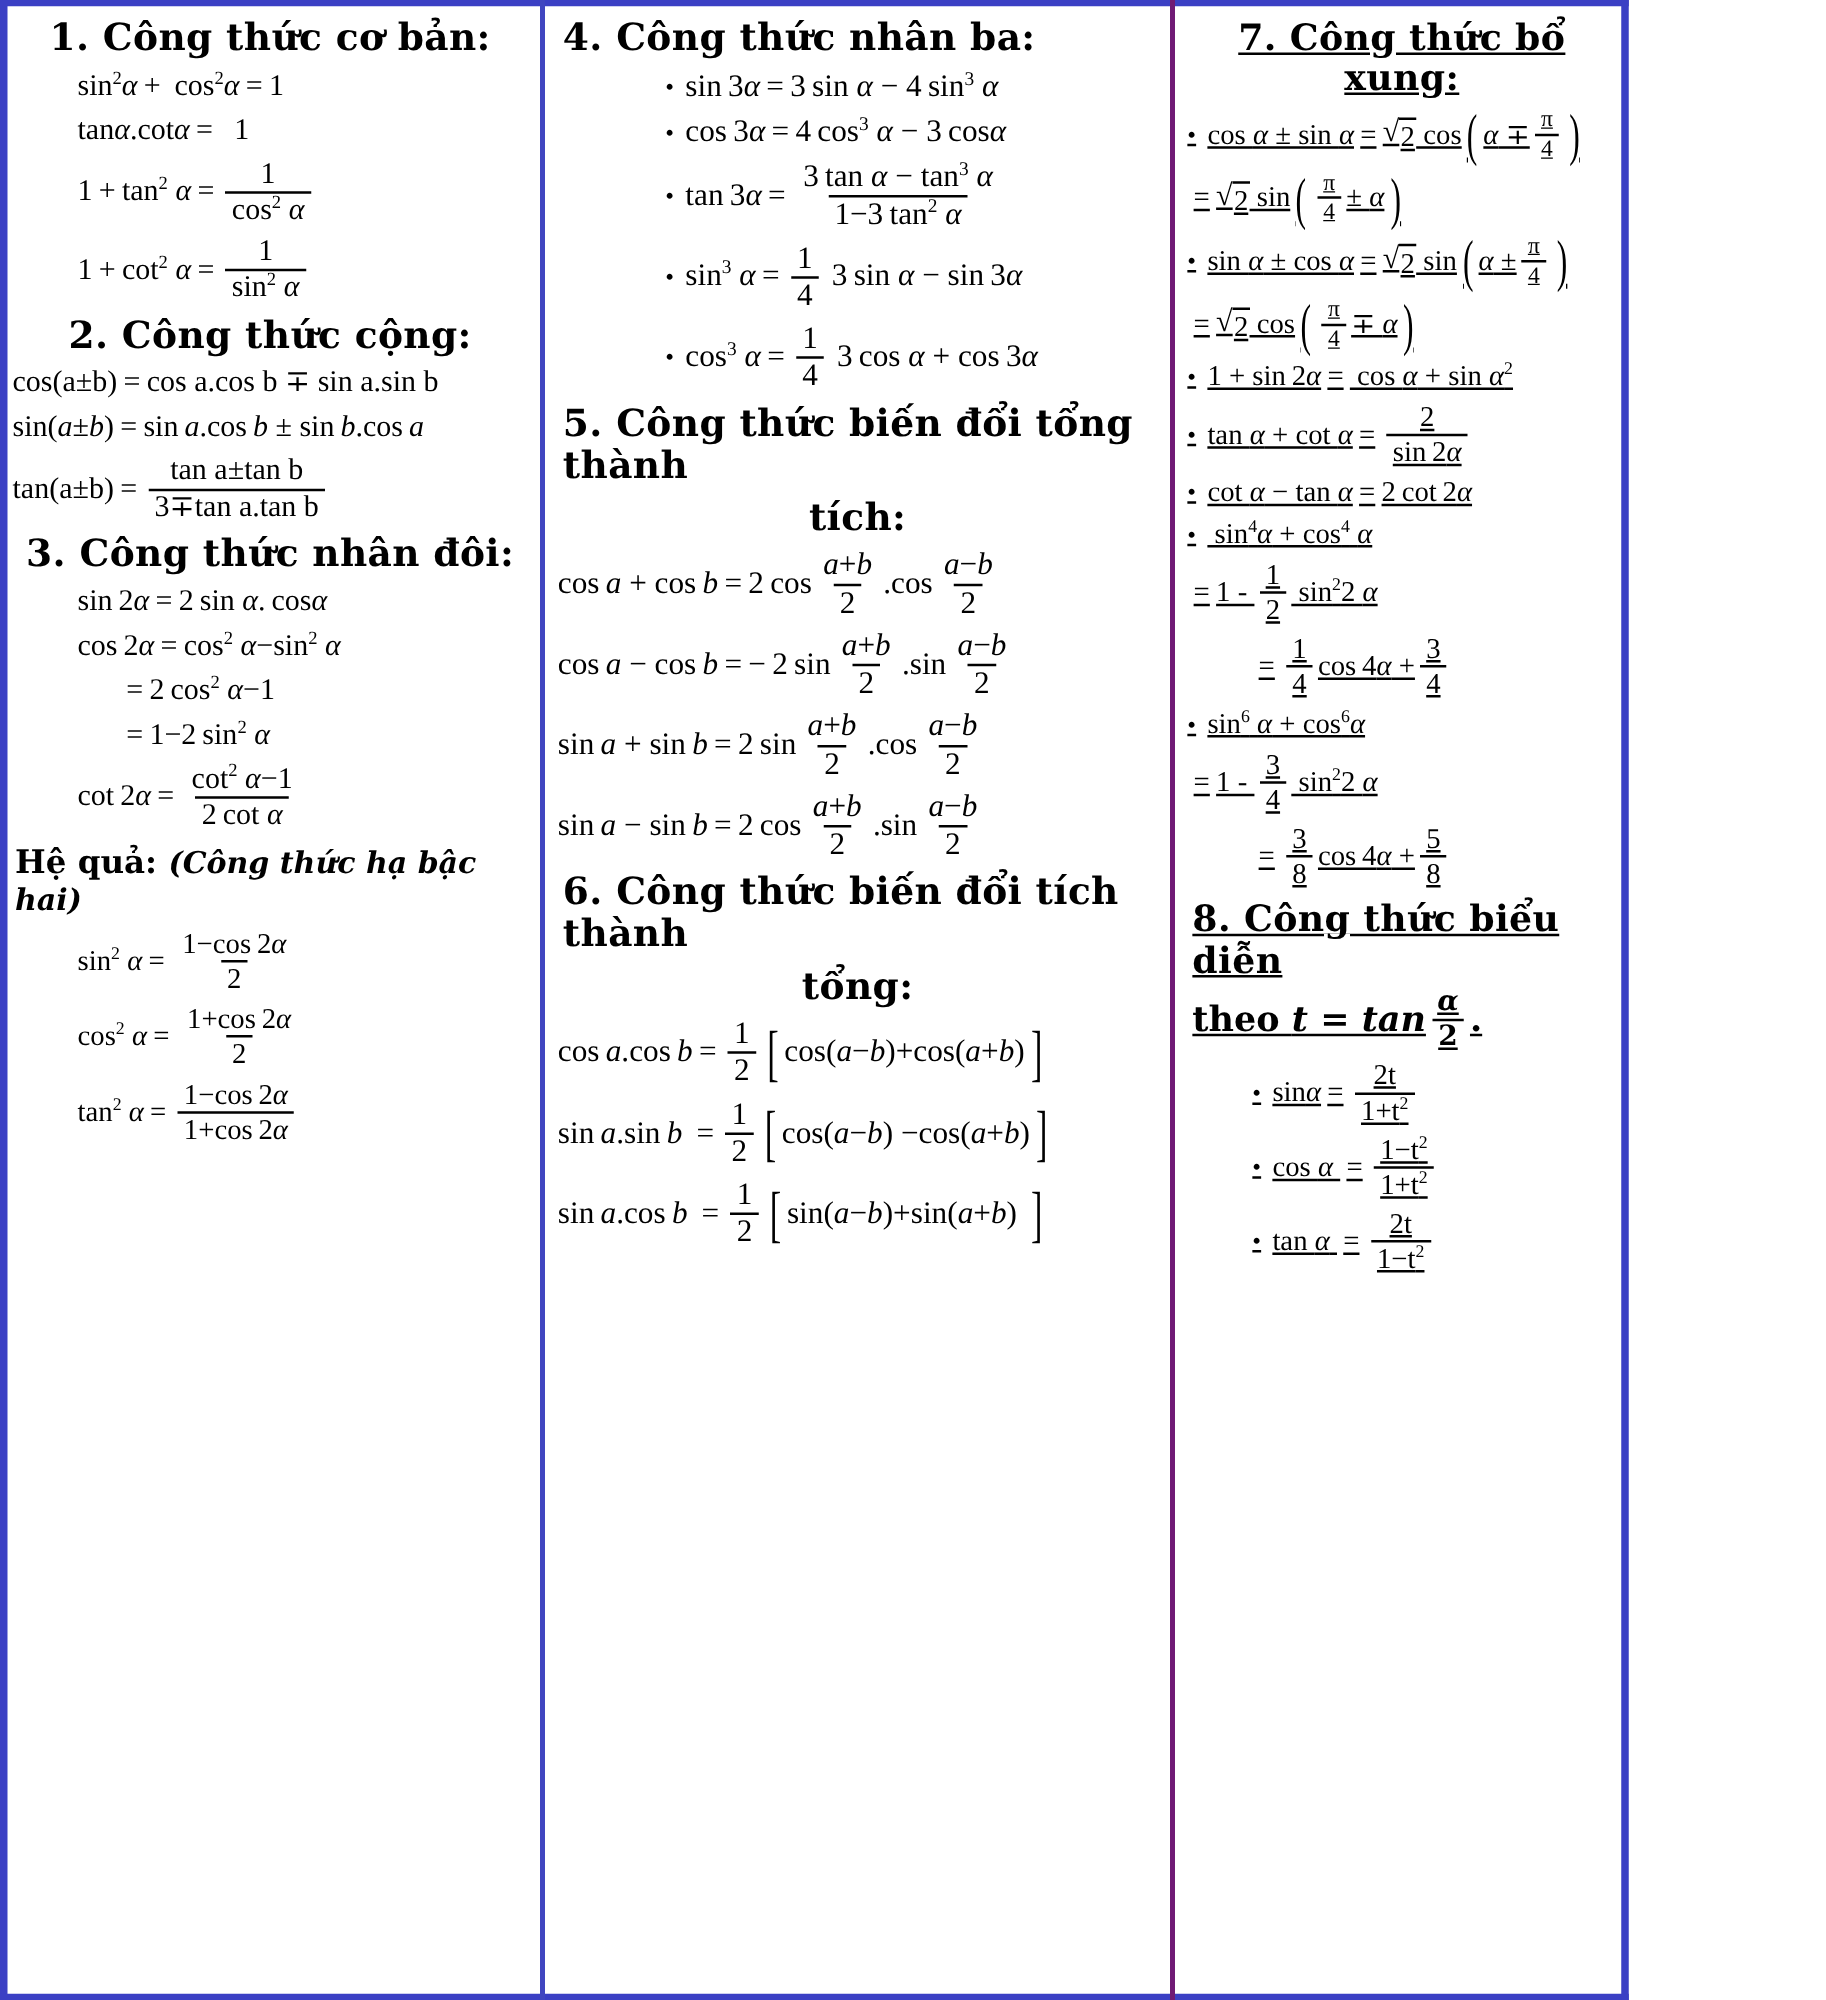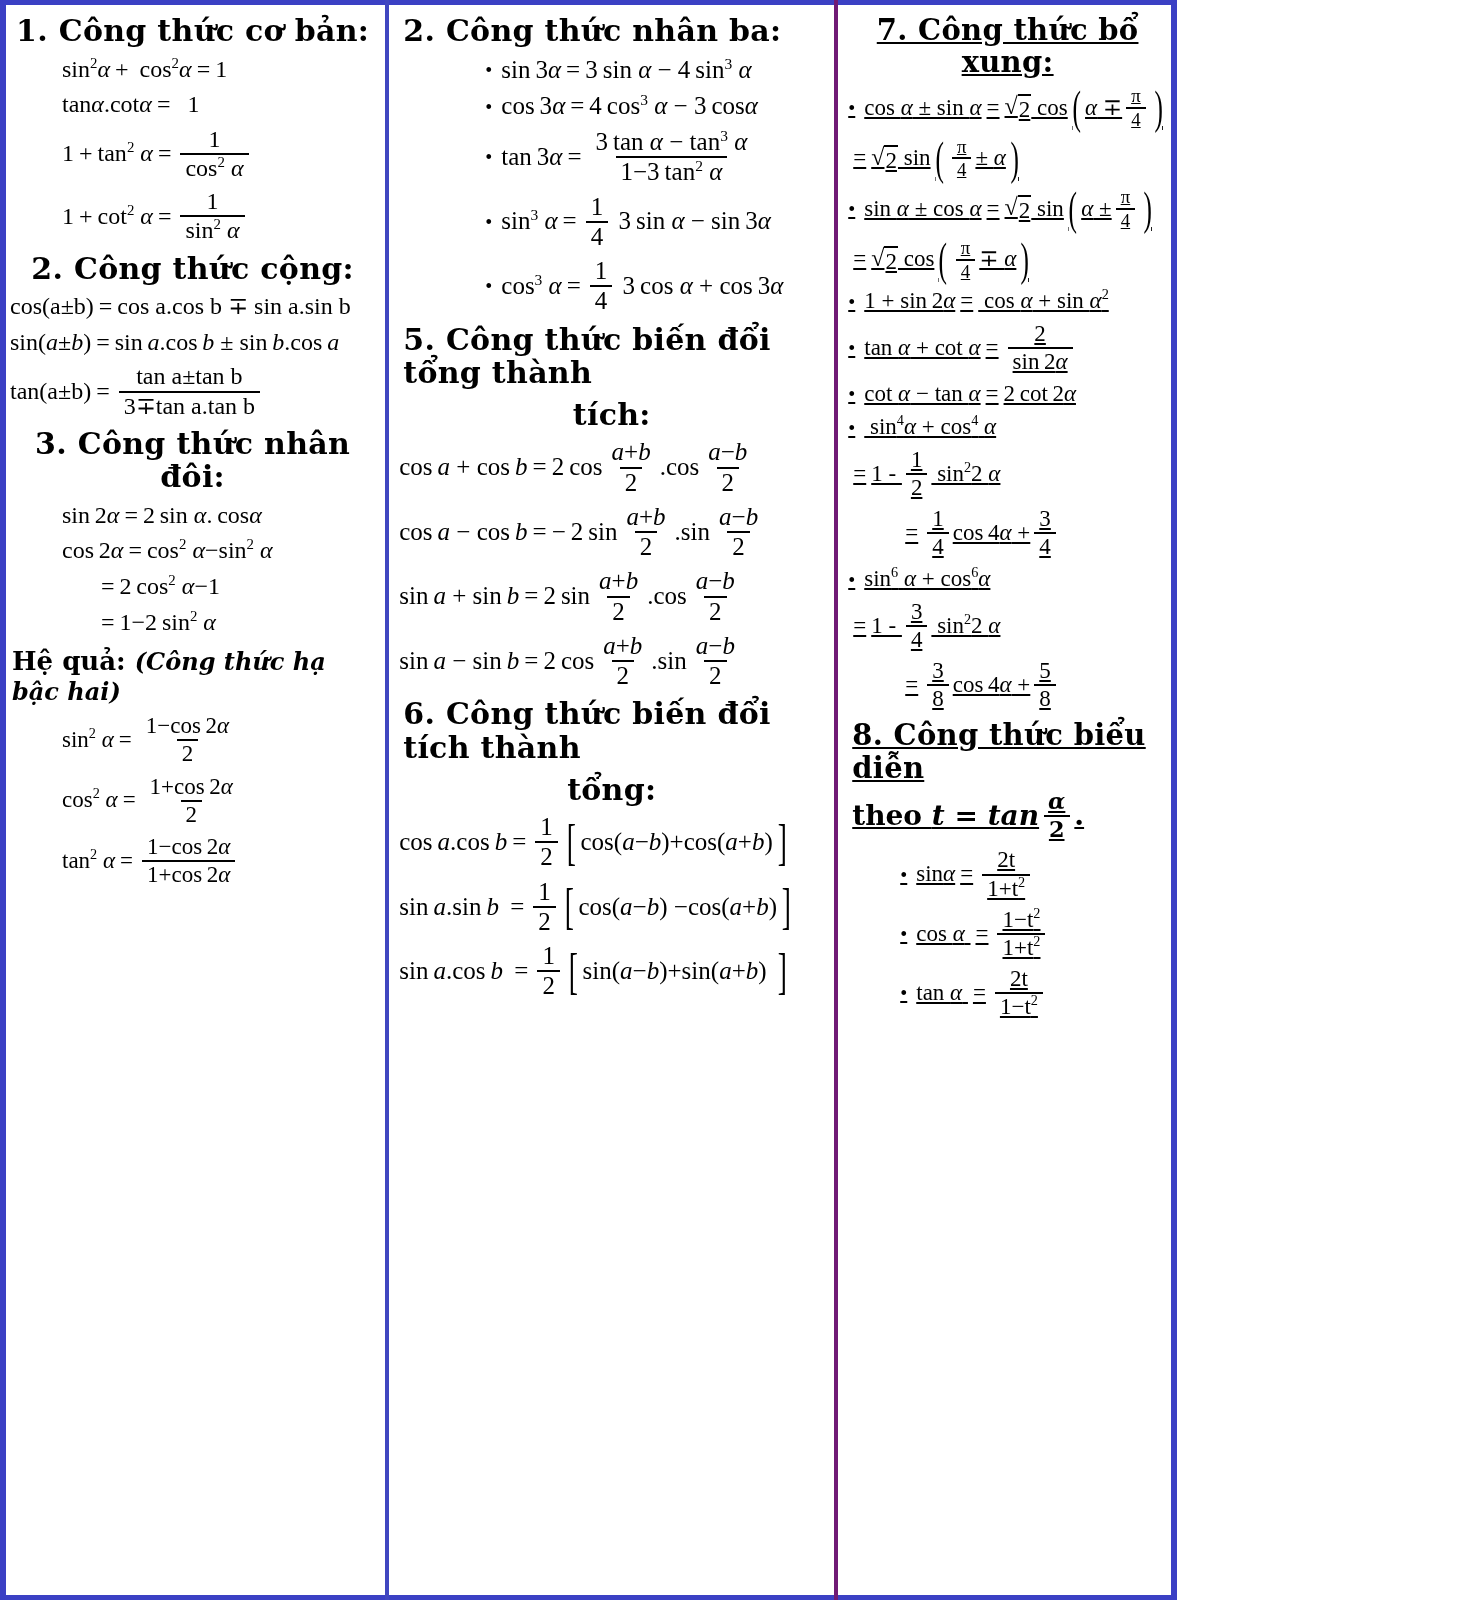--- a/index.html
+++ b/index.html
@@ -5,21 +5,21 @@
   * { box-sizing: border-box; }
   html, body { margin:0; padding:0; }
   body {
     width:1461px; height:1600px;
     background:#ffffff;
     font-family:"Liberation Serif", "DejaVu Serif", serif;
     overflow:hidden;
   }
   .sheet {
     position:relative;
-    width:1177px; height:1600px;
+    width:1303px; height:1600px;
     background:#fff;
     display:flex;
   }
   
   .edge-left, .edge-right { position:absolute; top:0; bottom:0; width:6px; background:#3b40c4; }
   .edge-left { left:0; }
   .edge-right { right:0; background:#3b40c4; }
   .edge-top { position:absolute; left:0; right:0; top:0; height:5px; background:#3b40c4; }
   .edge-bottom { position:absolute; left:0; right:0; bottom:0; height:5px; background:#3b40c4; }
 
@@ -153,20 +153,27 @@
       </div>
       <div class="eq ind">
         <span class="fx">cos 2<span class="it">α</span><span class="op">=</span>cos<sup class="p">2</sup>&nbsp;<span class="it">α</span>−sin<sup class="p">2</sup>&nbsp;<span class="it">α</span></span>
       </div>
       <div class="eq ind2">
         <span class="fx"><span class="op">=</span>2 cos<sup class="p">2</sup>&nbsp;<span class="it">α</span>−1</span>
       </div>
       <div class="eq ind2">
         <span class="fx"><span class="op">=</span>1−2 sin<sup class="p">2</sup>&nbsp;<span class="it">α</span></span>
       </div>
+      <div class="eq ind">
+        <span class="fx">cot 2<span class="it">α</span><span class="op">=</span></span>
+        <span class="frac">
+            <span class="num">cot<sup class="p">2</sup>&nbsp;<span class="it">α</span>−1</span>
+            <span class="den">2 cot&nbsp;<span class="it">α</span></span>
+          </span>
+      </div>
     </div>
 
     <div class="heq">
       <span>Hệ quả:</span>
       <span class="ital">(Công thức hạ bậc hai)</span>
     </div>
 
     <div class="eqlist">
       <div class="eq ind">
         <span class="fx smaller">sin<sup class="p">2</sup>&nbsp;<span class="it">α</span><span class="op">=</span></span>
@@ -187,21 +194,21 @@
         <span class="frac smaller">
             <span class="num">1−cos 2<span class="it">α</span></span>
             <span class="den">1+cos 2<span class="it">α</span></span>
           </span>
       </div>
     </div>
   </div>
 
   <div class="col col2">
 
-    <h2 class="sec left">2. Công thức nhân ba:</h2>
+    <h2 class="sec left">4. Công thức nhân ba:</h2>
 
     <div class="eqlist">
       <div class="eq ind2">
         <span class="bul">•</span>
         <span class="fx">sin 3<span class="it">α</span><span class="op">=</span>3 sin&nbsp;<span class="it">α</span>&nbsp;−&nbsp;4 sin<sup class="p">3</sup>&nbsp;<span class="it">α</span></span>
       </div>
       <div class="eq ind2">
         <span class="bul">•</span>
         <span class="fx">cos 3<span class="it">α</span><span class="op">=</span>4 cos<sup class="p">3</sup>&nbsp;<span class="it">α</span>&nbsp;−&nbsp;3 cos<span class="it">α</span></span>
       </div>

